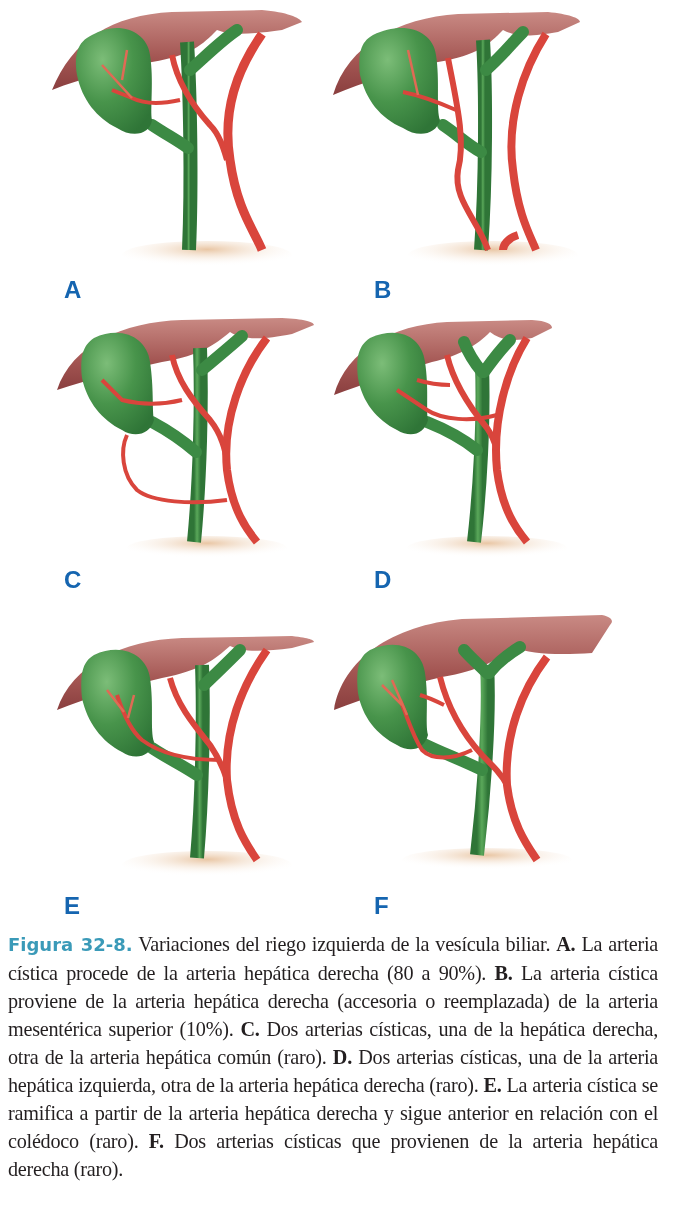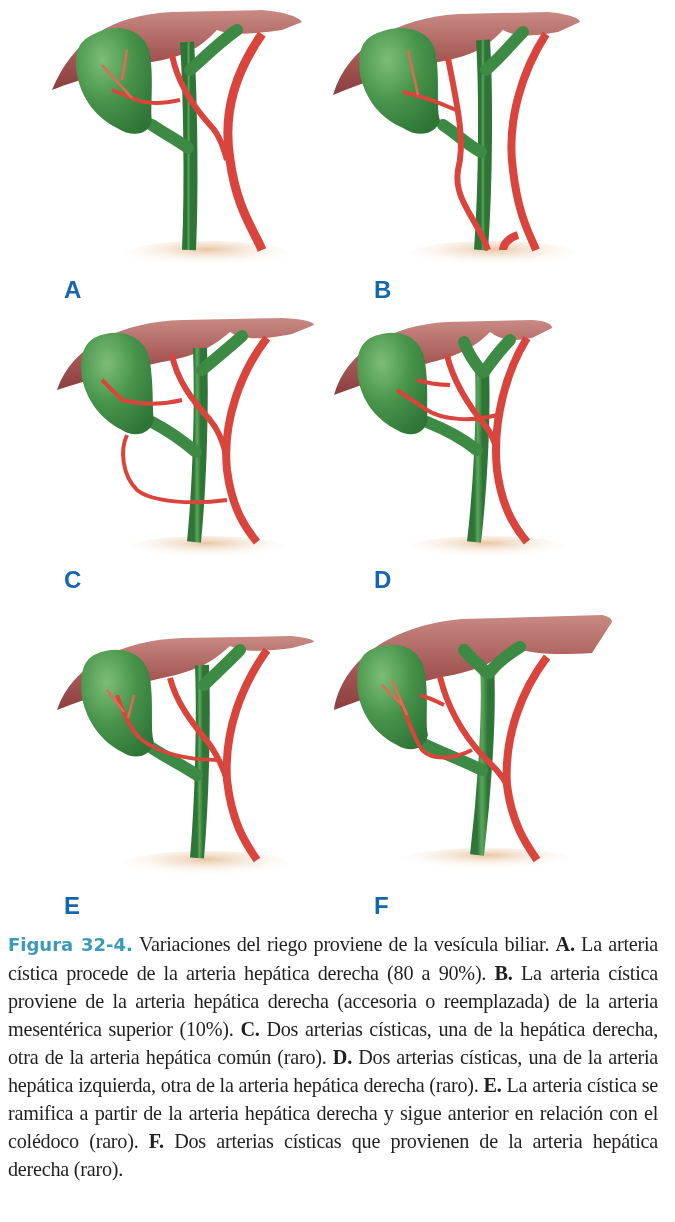--- a/index.html
+++ b/index.html
@@ -129,16 +129,16 @@
     <path d="M225 52 C200 85 182 130 185 180 C190 220 205 240 215 255" stroke="#d9453c" stroke-width="8" fill="none"></path>
     <path d="M118 72 C125 100 140 128 160 150 C172 162 180 170 185 180" stroke="#d9453c" stroke-width="6" fill="none"></path>
     <path d="M122 100 C112 95 105 92 98 90" stroke="#d9453c" stroke-width="4" fill="none"></path>
     <path d="M150 145 C130 155 110 155 100 145 C90 130 85 110 78 95" stroke="#d9453c" stroke-width="4" fill="none"></path>
     <path d="M80 100 L60 80 M85 110 L70 75" stroke="#e06a55" stroke-width="2.5" fill="none"></path>
   </svg>
   <div class="panel-label" style="left:52px; top:287px;">F</div>
 </div>
 
 <div class="caption">
-  <span class="fig">Figura 32-4.</span>
-  <span>Variaciones del riego proviene de la vesícula biliar.</span>
+  <span class="fig">Figura 32-8.</span>
+  <span>Variaciones del riego izquierda de la vesícula biliar.</span>
   <b>A.</b><span> La arteria cística procede de la arteria hepática derecha (80 a 90%). </span><b>B.</b><span> La arteria cística proviene de la arteria hepática derecha (accesoria o reemplazada) de la arteria mesentérica superior (10%). </span><b>C.</b><span> Dos arterias císticas, una de la hepática derecha, otra de la arteria hepática común (raro). </span><b>D.</b><span> Dos arterias císticas, una de la arteria hepática izquierda, otra de la arteria hepática derecha (raro). </span><b>E.</b><span> La arteria cística se ramifica a partir de la arteria hepática derecha y sigue anterior en relación con el colédoco (raro). </span><b>F.</b><span> Dos arterias císticas que provienen de la arteria hepática derecha (raro).</span>
 </div>
 
 </body></html>

